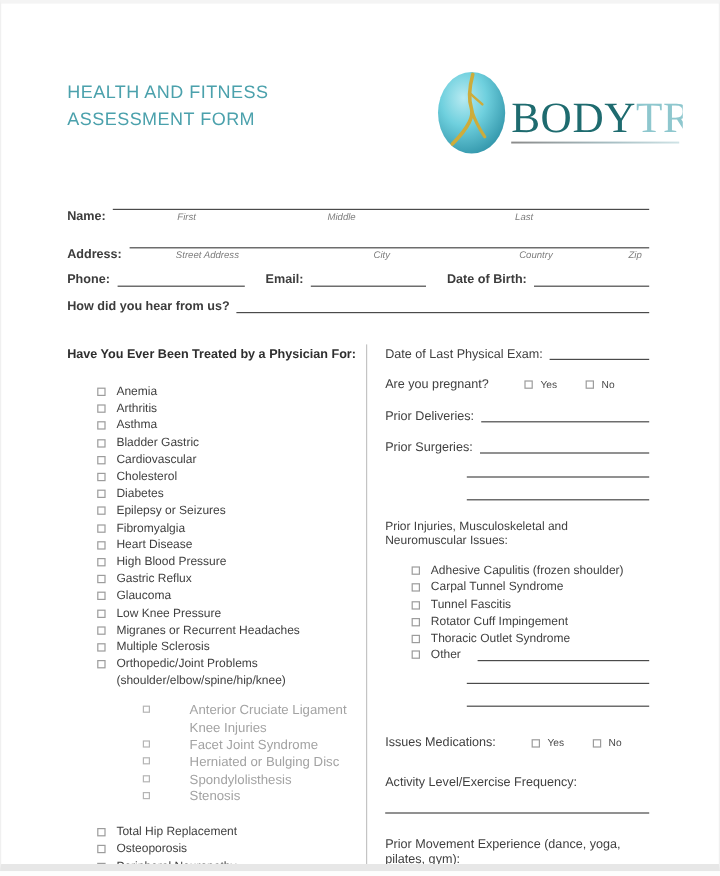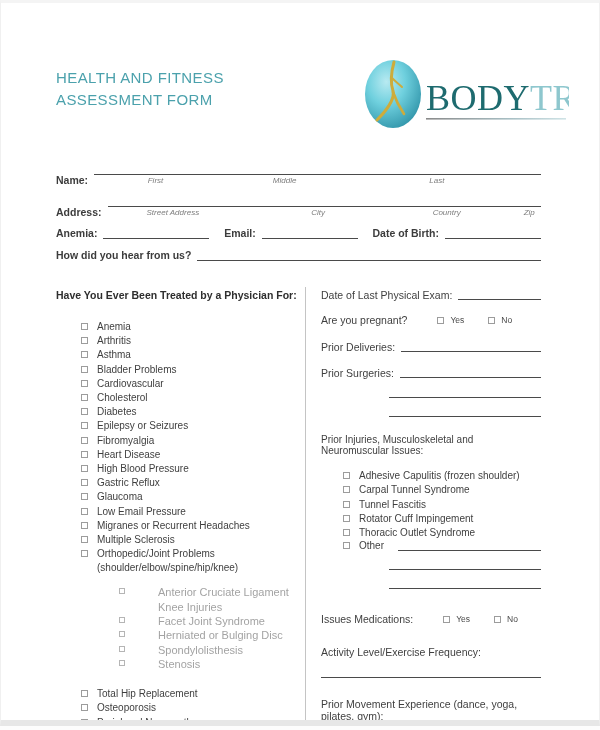--- a/index.html
+++ b/index.html
@@ -126,21 +126,21 @@
           <span style="left:75%">Country</span>
           <span style="left:96%">Zip</span>
         </div>
       </div>
     </div>
 
     <div class="row-gap"></div>
 
     <div class="triple">
       <div class="mini">
-        <span class="flabel">Anemia:</span>
+        <span class="flabel">Phone:</span>
         <div class="wline"></div>
       </div>
       <div class="mini m2">
         <span class="flabel">Email:</span>
         <div class="wline"></div>
       </div>
       <div class="mini m3">
         <span class="flabel">Date of Birth:</span>
         <div class="wline"></div>
       </div>
@@ -173,21 +173,21 @@
             <span>Arthritis</span>
           </li>
 
           <li class="check-item">
             <span class="cb"></span>
             <span>Asthma</span>
           </li>
 
           <li class="check-item">
             <span class="cb"></span>
-            <span>Bladder Problems</span>
+            <span>Bladder Gastric</span>
           </li>
 
           <li class="check-item">
             <span class="cb"></span>
             <span>Cardiovascular</span>
           </li>
 
           <li class="check-item">
             <span class="cb"></span>
             <span>Cholesterol</span>
@@ -223,21 +223,21 @@
             <span>Gastric Reflux</span>
           </li>
 
           <li class="check-item">
             <span class="cb"></span>
             <span>Glaucoma</span>
           </li>
 
           <li class="check-item">
             <span class="cb"></span>
-            <span>Low Email Pressure</span>
+            <span>Low Knee Pressure</span>
           </li>
 
           <li class="check-item">
             <span class="cb"></span>
             <span>Migranes or Recurrent Headaches</span>
           </li>
 
           <li class="check-item">
             <span class="cb"></span>
             <span>Multiple Sclerosis</span>

